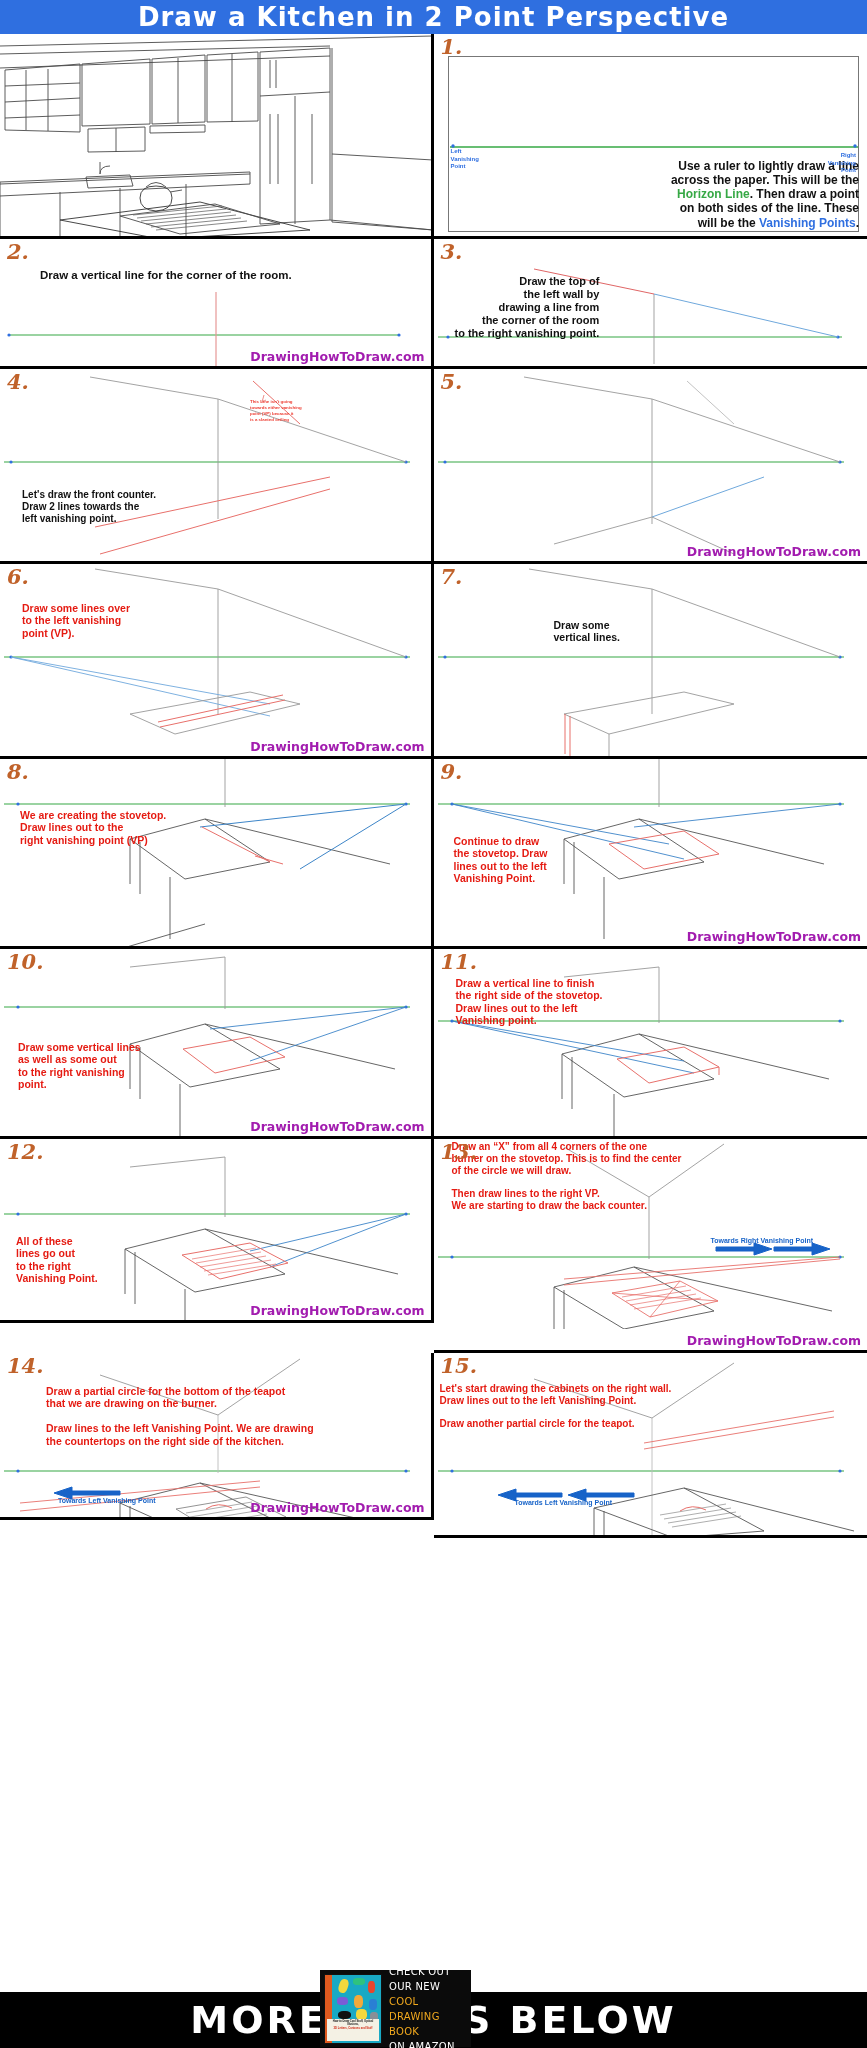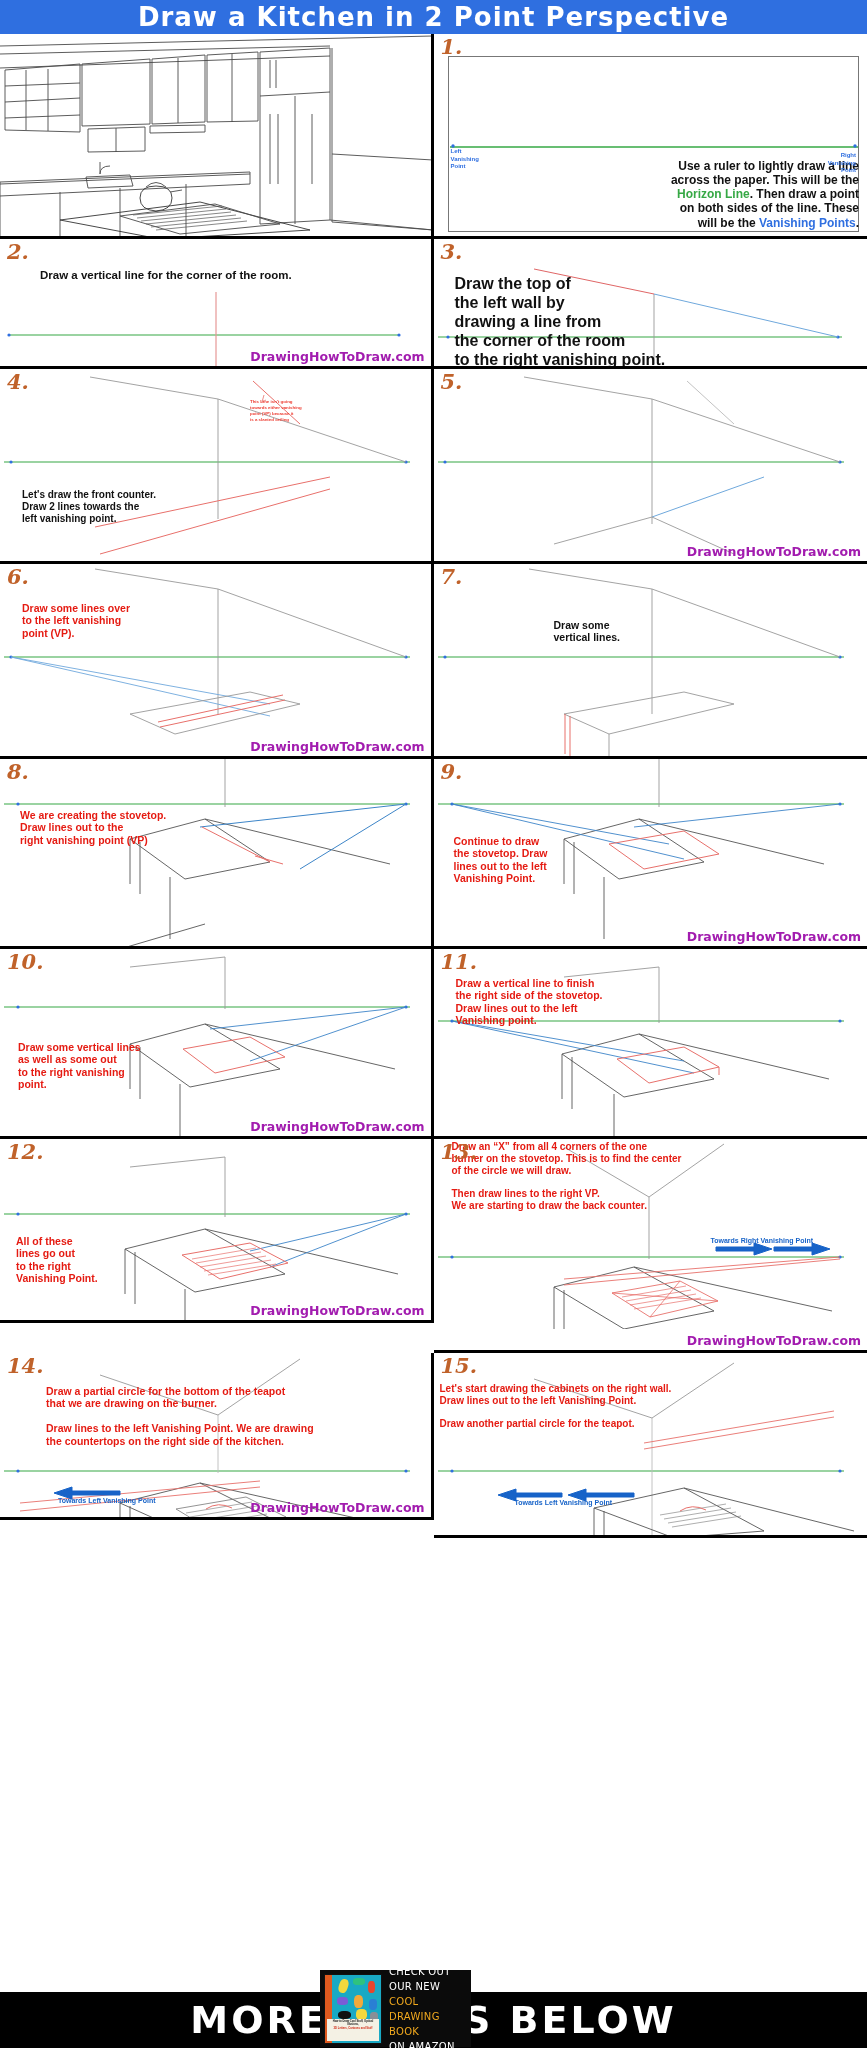--- a/index.html
+++ b/index.html
@@ -191,21 +191,21 @@
       <div class="panel half last" style="height:130px;">
         <div class="stepnum">3.</div>
         <svg width="433" height="130" viewBox="0 0 433 130">
           <line x1="4" y1="98" x2="408" y2="98" stroke="#36a845" stroke-width="1.2"></line>
           <circle cx="14" cy="98" r="1.6" fill="#2f6fe0"></circle>
             <circle cx="404" cy="98" r="1.6" fill="#2f6fe0"></circle>
           <line x1="220" y1="55" x2="220" y2="125" stroke="#999" stroke-width="0.9"></line>
           <line x1="100" y1="30" x2="220" y2="55" stroke="#e06666" stroke-width="1"></line>
           <line x1="220" y1="55" x2="404" y2="98" stroke="#6fa8dc" stroke-width="1"></line>
         </svg>
-        <div class="txt black" style="left:21px; top:36px; font-size:16px;">
+        <div class="txt black" style="left:21px; top:36px; font-size:11px;text-align:right;">
           Draw the top of<br>the left wall by<br>drawing a line from<br>the corner of the room<br>to the right vanishing point.
         </div>
       </div>
     </div>
 
     <div class="row">
       <div class="panel half" style="height:195px;">
         <div class="stepnum">4.</div>
         <svg width="433" height="195" viewBox="0 0 433 195">
           <line x1="4" y1="93" x2="410" y2="93" stroke="#36a845" stroke-width="1.2"></line>

